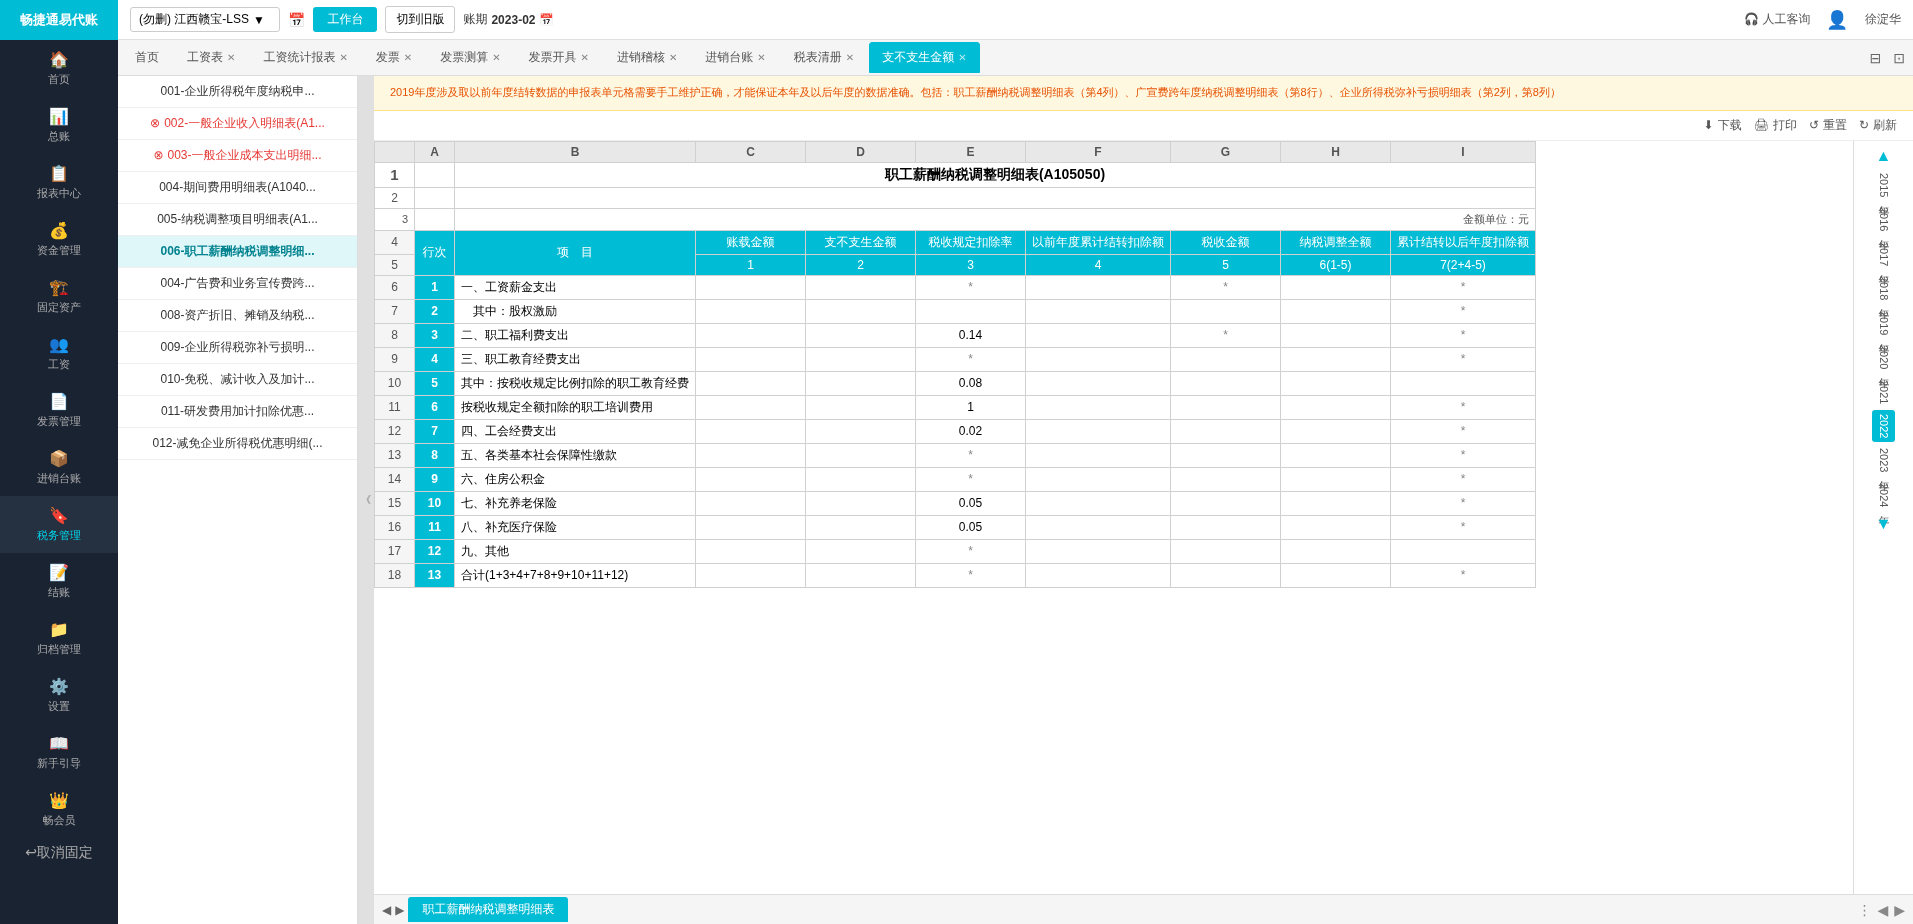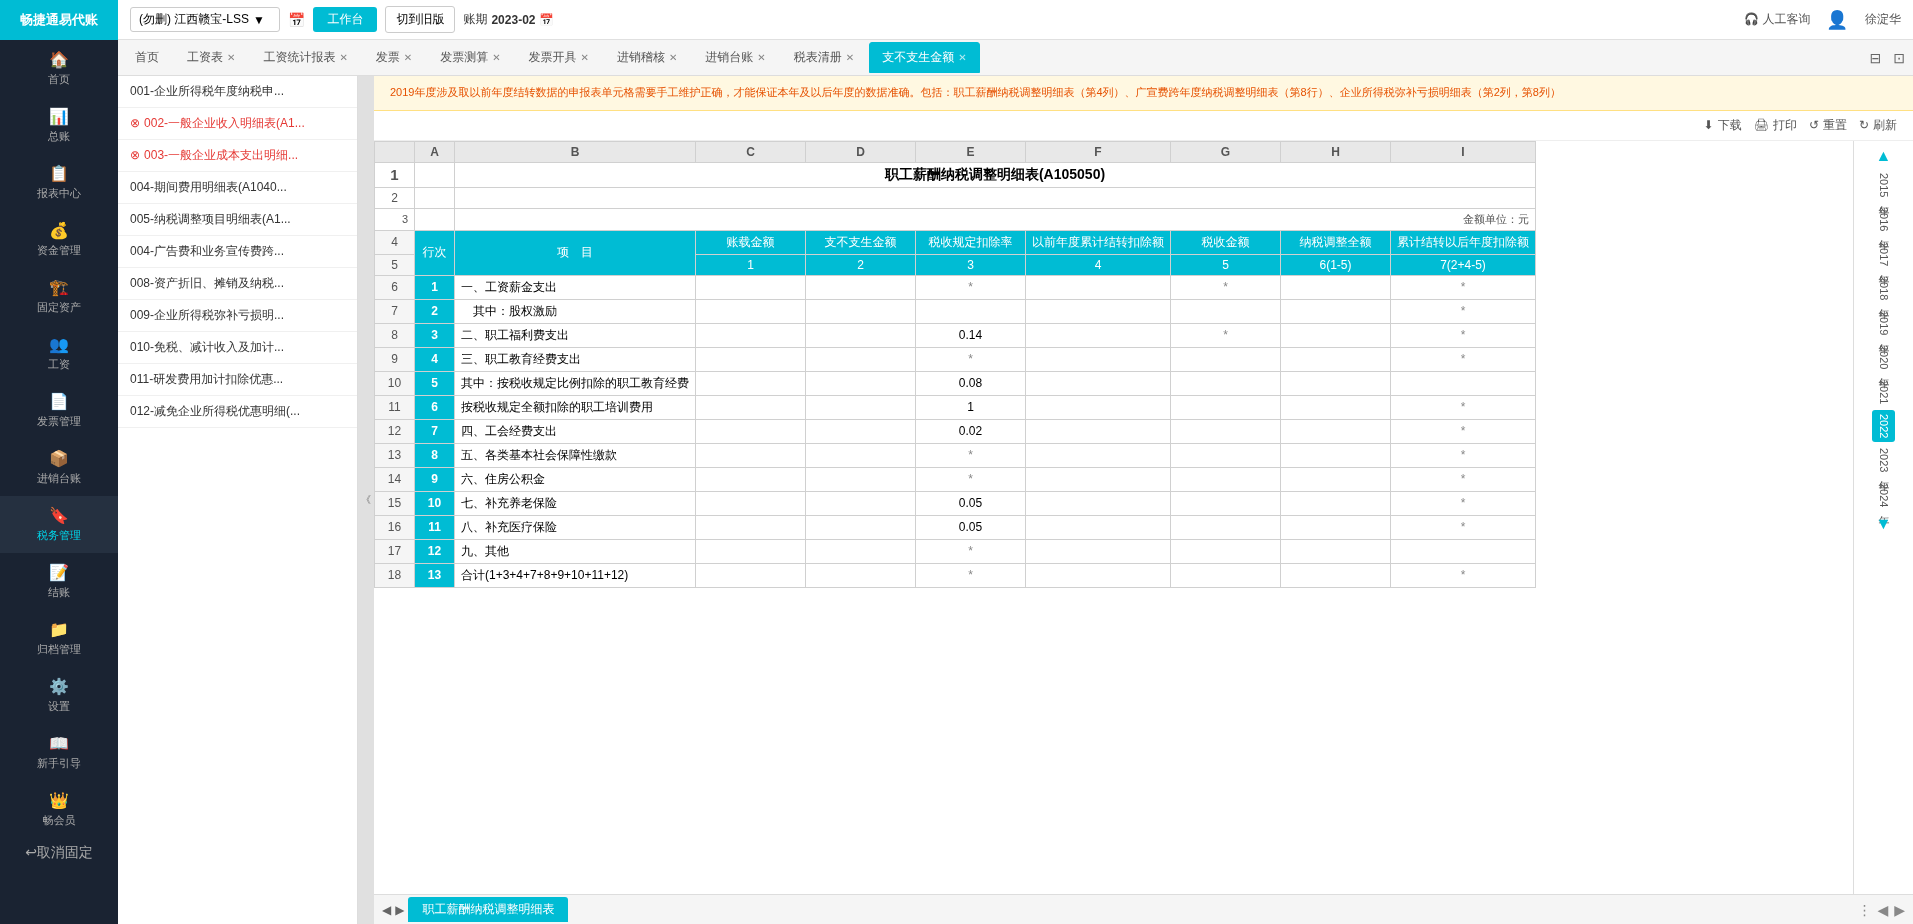--- a/index.html
+++ b/index.html
@@ -31,21 +31,21 @@
     .tab.active { background: #00bcd4; color: white; border-color: #00bcd4; }
     .tab-close { font-size: 10px; cursor: pointer; opacity: 0.7; }
     .tab-actions { margin-left: auto; display: flex; gap: 4px; }
     .tab-actions span { cursor: pointer; font-size: 14px; padding: 2px 4px; color: #666; }
 
     
     .content { flex: 1; display: flex; overflow: hidden; background: #fff; }
 
     
     .left-panel { width: 240px; border-right: 1px solid #ddd; overflow-y: auto; flex-shrink: 0; background: #fff; }
-    .left-panel-item { padding: 7px 12px; font-size: 12px; cursor: pointer; color: #333; border-bottom: 1px solid #f0f0f0; }
+    .left-panel-item { padding: 7px 12px; font-size: 12px; cursor: pointer; color: #333; border-bottom: 1px solid #f0f0f0; text-align: center; }
     .left-panel-item.active { background: #e0f7fa; color: #00838f; font-weight: bold; }
     .left-panel-item.error { color: #e53935; }
     .left-panel-item .err-icon { color: #e53935; margin-right: 4px; }
 
     
     .right-panel { flex: 1; display: flex; flex-direction: column; overflow: hidden; }
 
     
     .warning-bar { background: #fff8e1; border-bottom: 1px solid #ffe082; padding: 8px 16px; font-size: 11px; color: #e65100; line-height: 1.6; flex-shrink: 0; }
 
@@ -223,20 +223,21 @@
   </div>
 
   <div class="content">
 
     <div class="left-panel">
       <div class="left-panel-item">001-企业所得税年度纳税申...</div>
       <div class="left-panel-item error"><span class="err-icon">⊗</span>002-一般企业收入明细表(A1...</div>
       <div class="left-panel-item error"><span class="err-icon">⊗</span>003-一般企业成本支出明细...</div>
       <div class="left-panel-item">004-期间费用明细表(A1040...</div>
       <div class="left-panel-item">005-纳税调整项目明细表(A1...</div>
+      <div class="left-panel-item active">006-职工薪酬纳税调整明细...</div>
       <div class="left-panel-item">004-广告费和业务宣传费跨...</div>
       <div class="left-panel-item">008-资产折旧、摊销及纳税...</div>
       <div class="left-panel-item">009-企业所得税弥补亏损明...</div>
       <div class="left-panel-item">010-免税、减计收入及加计...</div>
       <div class="left-panel-item">011-研发费用加计扣除优惠...</div>
       <div class="left-panel-item">012-减免企业所得税优惠明细(...</div>
     </div>
 
     <div class="collapse-arrow">《</div>
 

